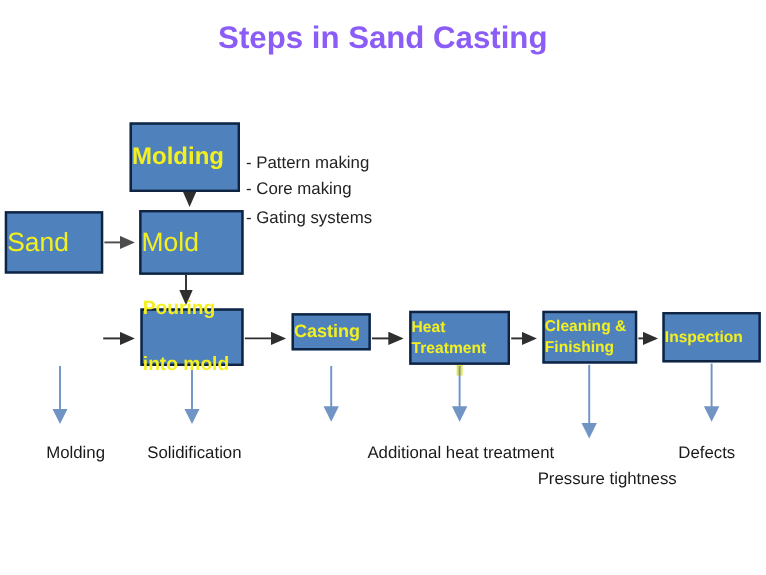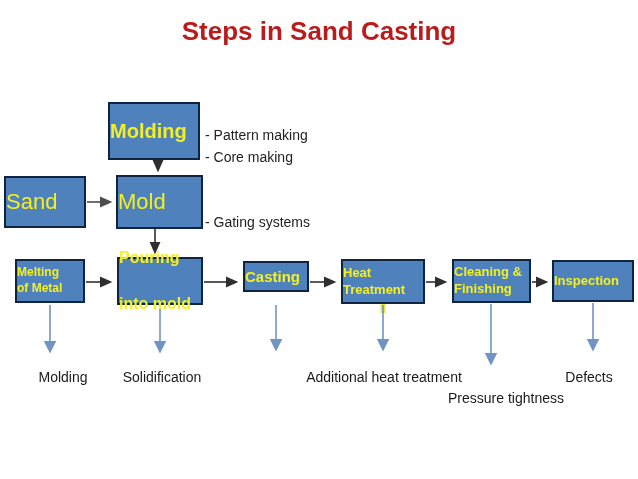--- a/index.html
+++ b/index.html
@@ -2,21 +2,21 @@
 <html><head>
 <meta charset="utf-8">
 <style>
   html,body{margin:0;padding:0;background:#ffffff;}
   #stage{
     position:relative;width:638px;height:479px;background:#ffffff;overflow:hidden;
     font-family:"Liberation Sans","DejaVu Sans",sans-serif;
   }
   #title{
     position:absolute;left:0;top:16px;width:638px;text-align:center;
-    font-size:26px;font-weight:bold;color:#b91c1c;letter-spacing:0px;
+    font-size:26px;font-weight:bold;color:#8b5cf6;letter-spacing:0px;
   }
   .box{
     position:absolute;background:#4f81bd;border:2px solid #0f2440;box-sizing:border-box;
     display:flex;flex-direction:column;align-items:flex-start;justify-content:center;
     color:#f4f01f;text-align:center;
   }
   .box .ln{display:block;}
   #box-molding{left:108px;top:102px;width:92px;height:58px;font-size:20px;font-weight:bold;}
   #box-sand{left:4px;top:176px;width:82px;height:52px;font-size:22px;font-weight:normal;}
   #box-mold{left:116px;top:175px;width:87px;height:54px;font-size:22px;font-weight:normal;}
@@ -25,21 +25,21 @@
   #box-pouring{left:117px;top:257px;width:86px;height:48px;font-size:16px;gap:25px;}
   #box-casting{left:243px;top:261px;width:66px;height:31px;font-size:15px;}
   #box-heat{left:341px;top:259px;width:84px;height:45px;font-size:13px;}
   #box-cleaning{left:452px;top:259px;width:79px;height:44px;font-size:13px;}
   #box-inspection{left:552px;top:260px;width:82px;height:42px;font-size:13px;}
   .note{
     position:absolute;left:205px;font-size:14px;color:#222222;white-space:nowrap;text-align:right;
   }
   #note-0{top:127px;}
   #note-1{top:149px;}
-  #note-2{top:173px;margin-top:41px;}
+  #note-2{top:173px;}
   .out-label{
     position:absolute;transform:translateX(-50%);text-align:center;
     font-size:14px;color:#1a1a1a;line-height:21px;white-space:nowrap;
   }
   #out-0{left:63px;top:367px;}
   #out-1{left:162px;top:367px;}
   #out-2{left:281px;top:367px;}
   #out-3{left:384px;top:367px;}
   #out-4{left:495px;top:388px;margin-left:11px;}
   #out-5{left:589px;top:367px;text-align:right;}
@@ -94,24 +94,20 @@
     <span class="ln">Sand</span>
   </div>
   <div class="box" id="box-mold">
     <span class="ln">Mold</span>
   </div>
 
   <div class="note" id="note-0">- Pattern making</div>
   <div class="note" id="note-1">- Core making</div>
   <div class="note" id="note-2">- Gating systems</div>
 
-  <div class="box proc" id="box-melting">
-    <span class="ln">Melting</span>
-    <span class="ln">of Metal</span>
-  </div>
   <div class="box proc" id="box-pouring">
     <span class="ln">Pouring</span>
     <span class="ln">into mold</span>
   </div>
   <div class="box proc" id="box-casting">
     <span class="ln">Casting</span>
   </div>
   <div class="box proc" id="box-heat">
     <span class="ln">Heat</span>
     <span class="ln">Treatment</span>

